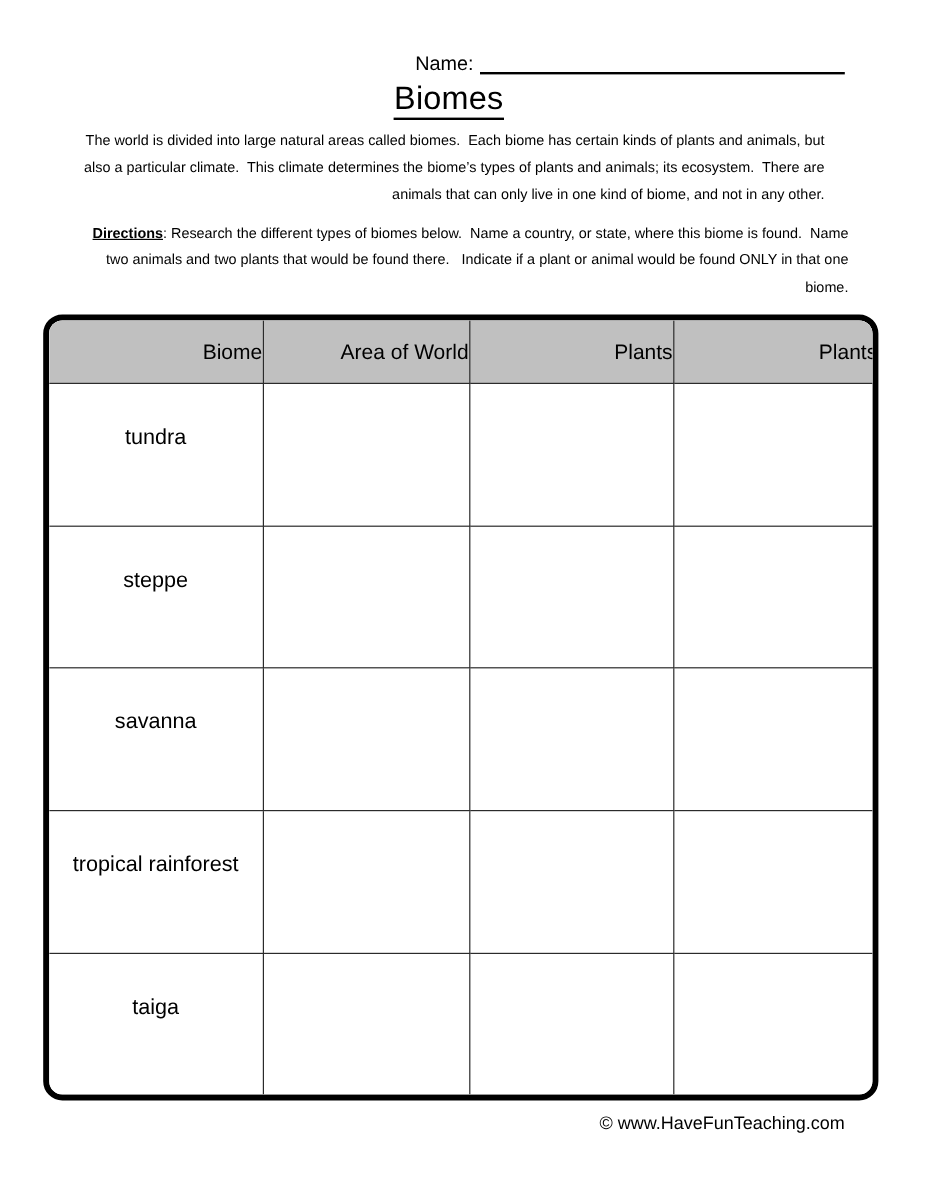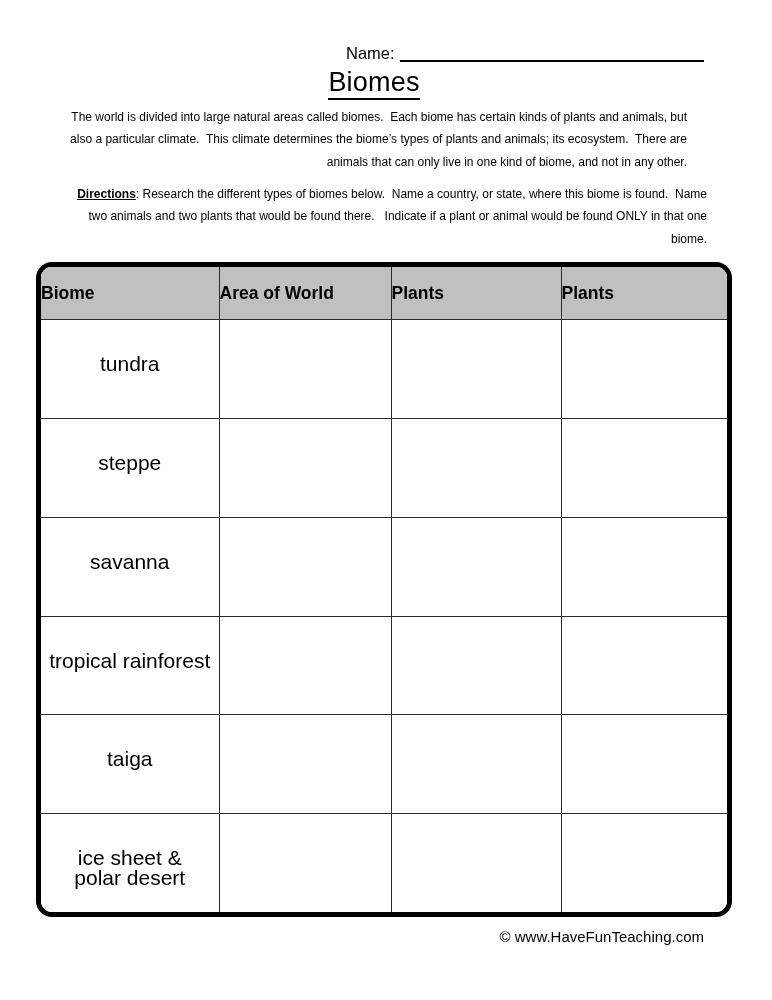--- a/index.html
+++ b/index.html
@@ -98,28 +98,28 @@
   }
   table.worksheet tr > *:first-child { border-left: none; }
   table.worksheet tr > *:last-child { border-right: none; }
   table.worksheet thead th { border-top: none; }
   table.worksheet tbody tr:last-child td { border-bottom: none; }
 
   table.worksheet thead th {
     background: #c0c0c0;
     height: 52px;
     font-size: 17.5px;
-    font-weight: bold;
-    text-align: left;
+    font-weight: normal;
+    text-align: right;
     vertical-align: middle;
   }
   table.worksheet tbody td {
     height: 86px;
     vertical-align: top;
-    font-size: 21px;
+    font-size: 18px;
     text-align: center;
   }
   .biome-cell-inner {
     padding-top: 34px;
     line-height: 20px;
     white-space: pre-line;
   }
 
   
   col.c-biome  { width: 178px; }
@@ -204,26 +204,17 @@
         <td></td>
       </tr>
       <tr>
         <td>
             <div class="biome-cell-inner">taiga</div>
           </td>
         <td></td>
         <td></td>
         <td></td>
       </tr>
-      <tr>
-        <td>
-            <div class="biome-cell-inner">ice sheet &amp;
-polar desert</div>
-          </td>
-        <td></td>
-        <td></td>
-        <td></td>
-      </tr>
     </tbody>
   </table>
 </div>
 
 <div class="footer">© www.HaveFunTeaching.com</div>
 
 </body></html>

